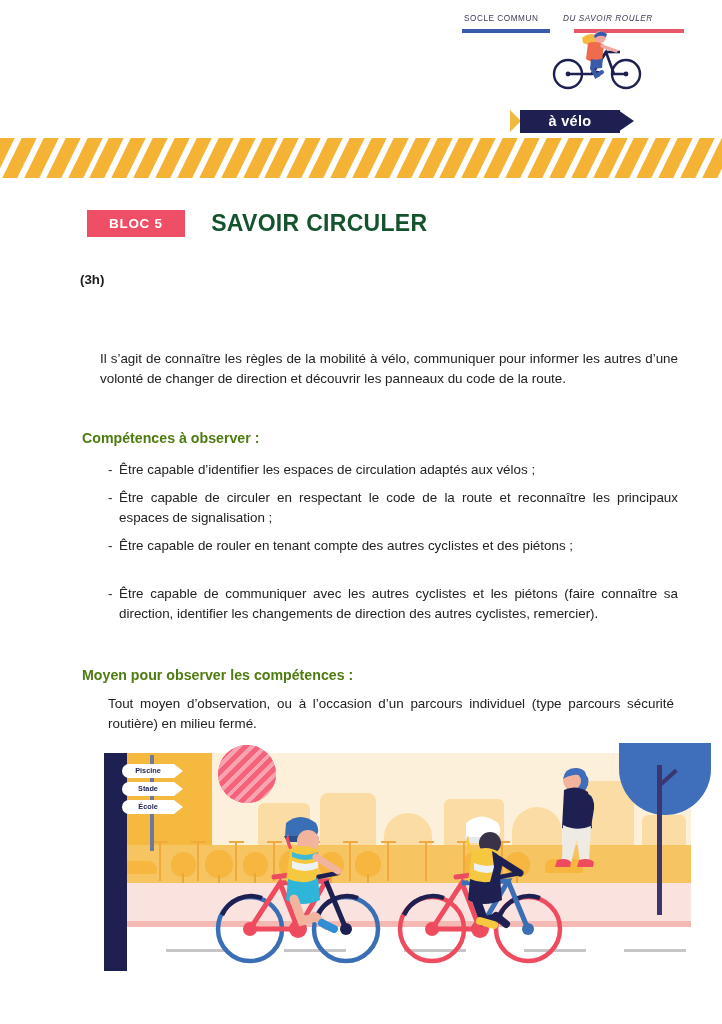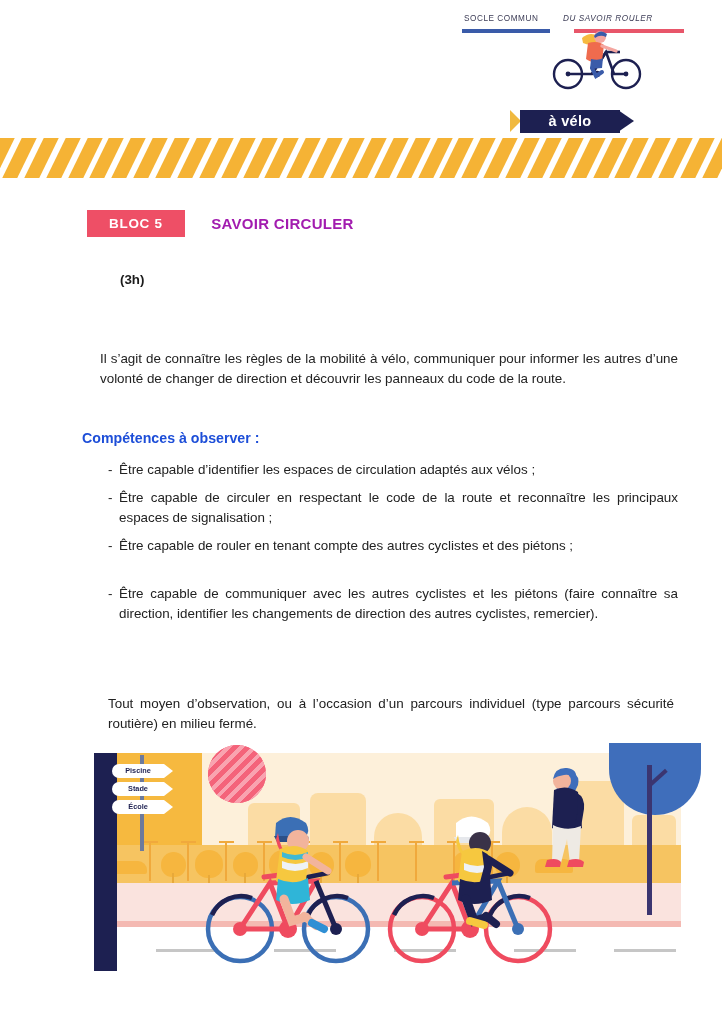--- a/index.html
+++ b/index.html
@@ -60,49 +60,49 @@
                  overflow:hidden; background:#ffffff; }
   .stripe { position:absolute; top:-14px; width:15px; height:68px;
             background:#f5b335; transform:skewX(-26deg); }
 
   
   .bloc-row { position:absolute; left:87px; top:210px; height:28px; }
   .bloc-badge { display:inline-block; vertical-align:middle;
                 background:#ee4f66; color:#fff; font-size:13.5px; font-weight:700;
                 letter-spacing:.7px; padding:6px 22px; }
   .bloc-title { display:inline-block; vertical-align:middle; margin-left:22px;
-                color:#a21caf; font-size:15px; font-weight:700; letter-spacing:.3px; }
+                color:#14532d; font-size:23px; font-weight:700; letter-spacing:.3px; }
 
   .sub-title { position:absolute; left:80px; top:255px; color:#ee4f66;
                font-size:13.3px; font-weight:700; letter-spacing:.15px; }
   .sub-dur { position:absolute; left:80px; top:272px; color:#1b1b1b;
-             font-size:13.3px; font-weight:700;margin-left:40px; }
+             font-size:13.3px; font-weight:700; }
 
   .para { position:absolute; color:#222; font-size:13.4px; line-height:19.5px;
           text-align:justify; }
   .p1 { left:108px; top:301px; width:570px; }
   .p2 { left:100px; top:349px; width:578px; }
 
-  .h-sec { position:absolute; color:#1d4ed8; font-size:14.2px; font-weight:700; }
+  .h-sec { position:absolute; color:#4d7c0f; font-size:14.2px; font-weight:700; }
   .h1 { left:82px; top:430px; }
   .h2 { left:82px; top:667px; }
 
   .bullet { position:absolute; color:#222; font-size:13.4px; line-height:19.5px;
             text-align:justify; }
   .bullet .dash { position:absolute; left:0; top:0; }
   .bullet .btxt { display:block; margin-left:11px; }
   .b1 { left:108px; top:460px; width:562px; }
   .b2 { left:108px; top:488px; width:570px; }
   .b3 { left:108px; top:536px; width:570px; }
   .b4 { left:108px; top:584px; width:570px; }
 
   .p3 { left:108px; top:694px; width:566px; }
 
   
-  .illus { position:absolute; left:94px; top:753px; width:587px; height:218px; }
+  .illus { position:absolute; left:104px; top:753px; width:587px; height:218px; }
   .il-sky { position:absolute; left:0; top:0; width:587px; height:218px;
             background:#fdf0da; }
   .il-bldg-l { position:absolute; left:23px; top:0; width:85px; height:130px;
                background:#f6b93f; }
   .il-sun { position:absolute; left:114px; top:-8px; width:58px; height:58px;
             border-radius:50%; background:#f4637a; overflow:hidden; }
   .il-sun-hatch { position:absolute; left:-20px; top:-20px; width:100px; height:100px;
                   background:repeating-linear-gradient(-45deg,#f4637a 0 5px,#f9a3b0 5px 9px); }
   .il-houses { position:absolute; left:108px; top:14px; width:479px; height:110px; }
   .house { position:absolute; bottom:0; background:#fbdca4; }
@@ -249,20 +249,21 @@
   </div>
   <div class="bullet b3">
     <span class="dash">-</span>
     <span class="btxt">Être capable de rouler en tenant compte des autres cyclistes et des piétons ;</span>
   </div>
   <div class="bullet b4">
     <span class="dash">-</span>
     <span class="btxt">Être capable de communiquer avec les autres cyclistes et les piétons (faire connaître sa direction, identifier les changements de direction des autres cyclistes, remercier).</span>
   </div>
 
+  <div class="h-sec h2">Moyen pour observer les compétences :</div>
   <p class="para p3">Tout moyen d’observation, ou à l’occasion d’un parcours individuel (type parcours sécurité routière) en milieu fermé.</p>
 
   <div class="illus">
     <div class="il-sky"></div>
 
     <div class="il-houses">
       <div class="house" style="left:46px;  width:52px; height:74px; border-radius:6px 6px 0 0;"></div>
       <div class="house" style="left:108px; width:56px; height:84px; border-radius:8px 8px 0 0;"></div>
       <div class="house" style="left:172px; width:48px; height:64px; border-radius:24px 24px 0 0;"></div>
       <div class="house" style="left:232px; width:60px; height:78px; border-radius:6px 6px 0 0;"></div>

